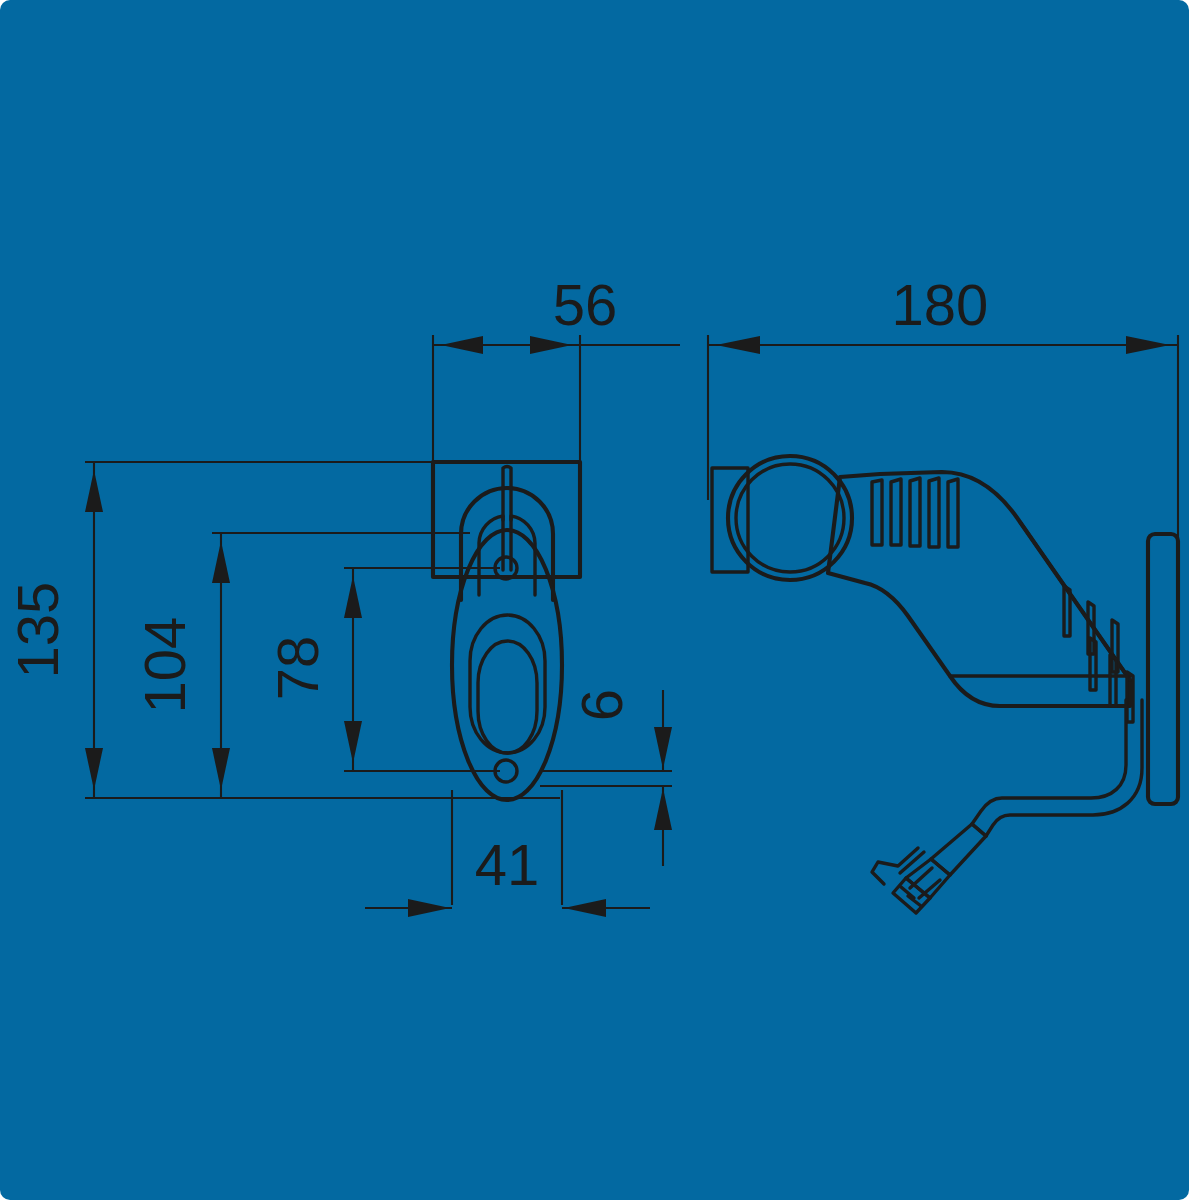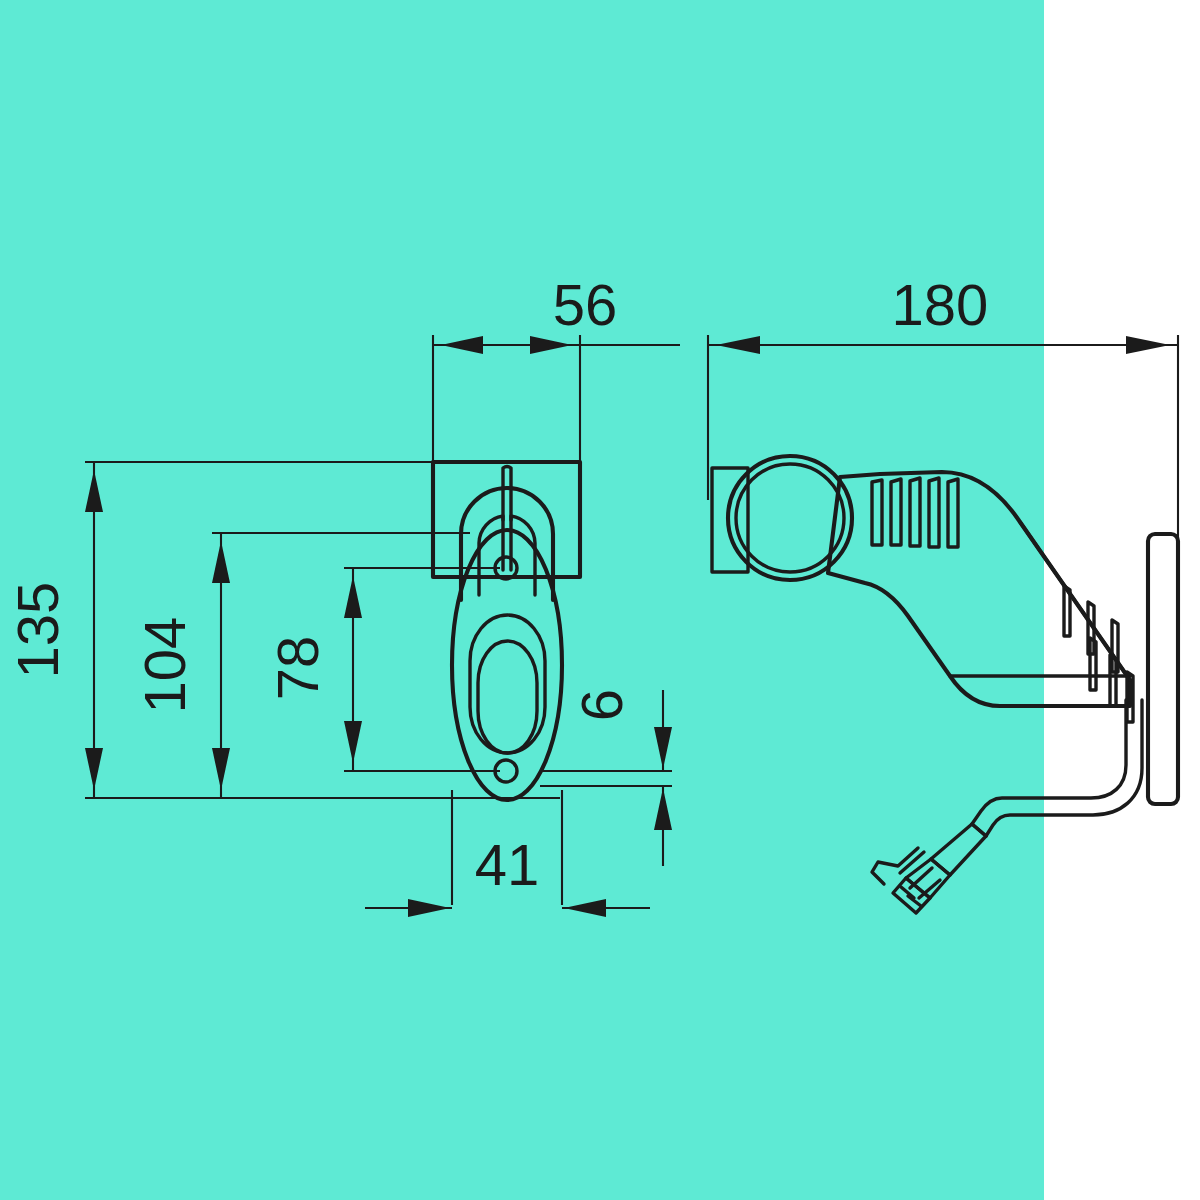--- a/index.html
+++ b/index.html
@@ -9,23 +9,24 @@
     background: #ffffff;
   }
   body {
     width: 1200px;
     height: 1200px;
     font-family: "Liberation Sans", sans-serif;
     overflow: hidden;
   }
   #drawing-root {
     position: relative;
-    width: 1044px;
+    width: 1189px;
     height: 1200px;
-    background: #5eead4;
+    background: #0369a1;
+    border-radius: 10px;
   }
   svg#cad {
     display: block;
     width: 1200px;
     height: 1200px;
   }
   .obj    { fill: none; stroke: #1b1b1b; stroke-width: 4.1; stroke-linejoin: round; stroke-linecap: round; }
   .obj-th { fill: none; stroke: #1b1b1b; stroke-width: 3.4; stroke-linejoin: round; stroke-linecap: round; }
   .dim    { fill: none; stroke: #1b1b1b; stroke-width: 2.1; stroke-linecap: butt; }
   .ext    { fill: none; stroke: #1b1b1b; stroke-width: 2.1; stroke-linecap: butt; }

